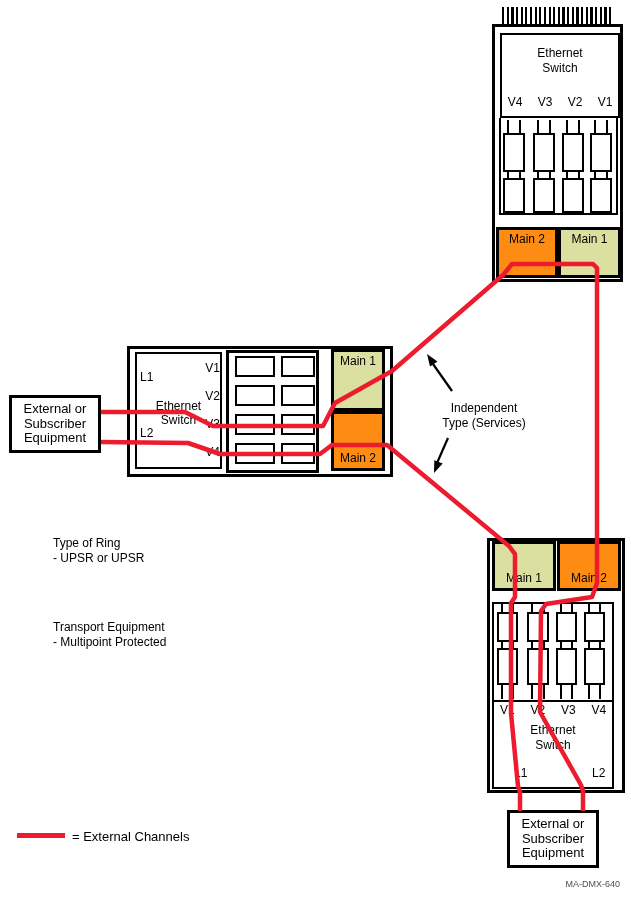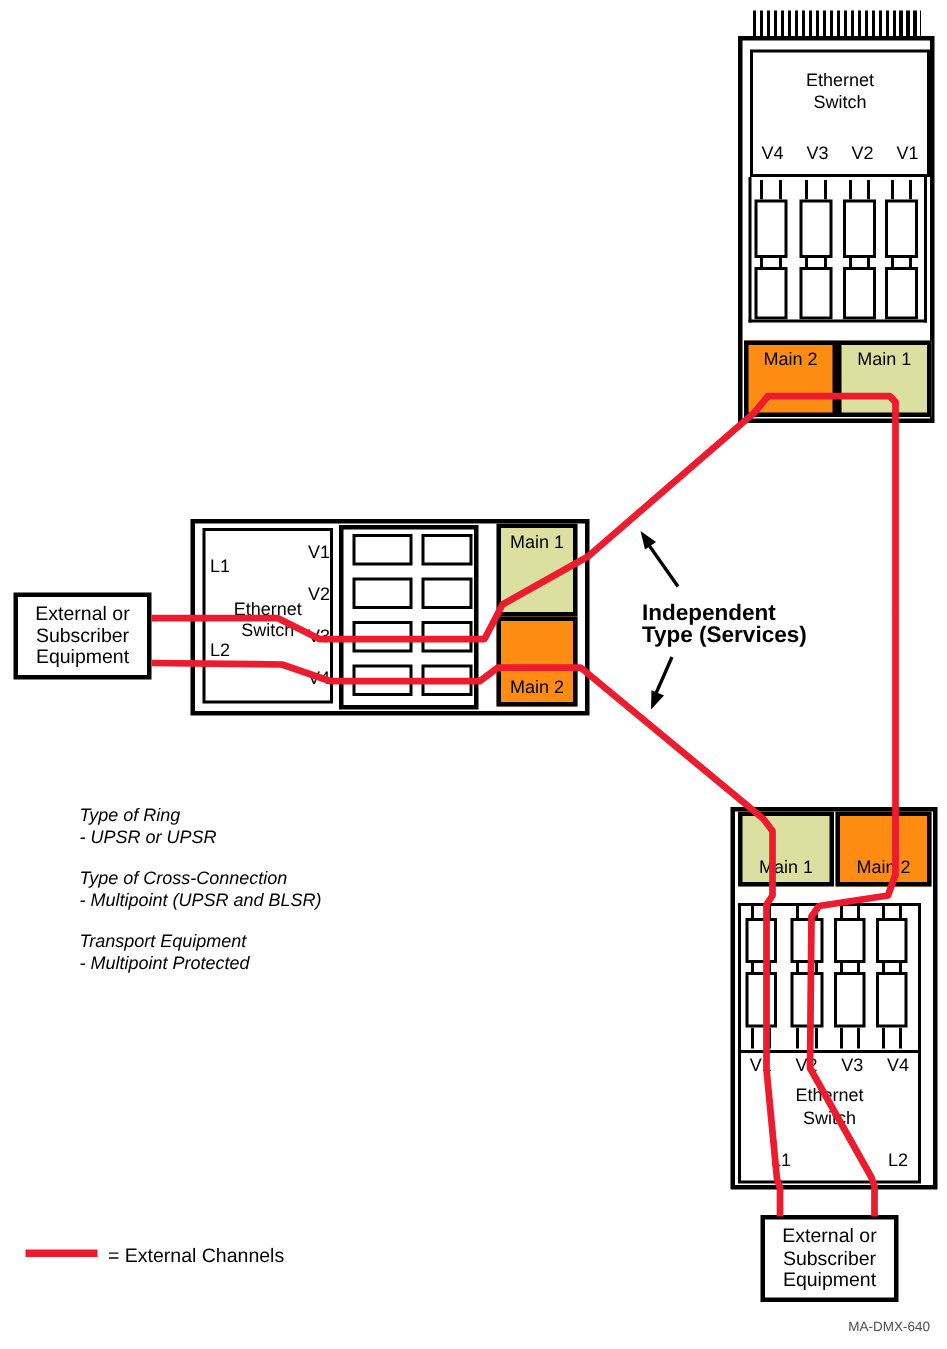--- a/index.html
+++ b/index.html
@@ -16,22 +16,22 @@
   .title2{position:absolute;text-align:center;font-size:12px;line-height:15px;}
   .vrow{position:absolute;display:flex;justify-content:space-around;font-size:12px;}
   .main{position:absolute;border:3px solid #000;box-sizing:border-box;font-size:12px;
         display:flex;justify-content:center;}
   .main.top{align-items:flex-start;padding-top:2px;}
   .main.bot{align-items:flex-end;padding-bottom:3px;}
   .extbox{position:absolute;border:3px solid #000;background:#fff;box-sizing:border-box;
           display:flex;flex-direction:column;align-items:center;justify-content:center;
           font-size:13px;line-height:14.5px;text-align:center;}
   .comb{position:absolute;background:repeating-linear-gradient(90deg,#000 0 2.2px,transparent 2.2px 4.65px);}
-  .note{position:absolute;font-size:12px;line-height:15px;font-style:italic;}
-  .callout{position:absolute;font-size:15px;line-height:15px;text-align:left;font-weight:bold;}
+  .note{position:absolute;font-size:12px;line-height:15px;}
+  .callout{position:absolute;font-size:12px;line-height:15px;text-align:center;}
   .footer{position:absolute;font-size:9px;color:#4d4d4d;text-align:right;}
   .legend-label{position:absolute;font-size:13px;}
   svg.overlay{position:absolute;left:0;top:0;z-index:10;pointer-events:none;}
 </style>
 </head>
 <body>
 
 <div class="canvas">
 
   <div class="comb" style="left:502px;top:7px;width:112px;height:17px;"></div>
@@ -160,24 +160,20 @@
 
   <div class="callout" style="left:428px;top:401px;width:112px;">
     <span style="display:block">Independent</span>
     <span style="display:block">Type (Services)</span>
   </div>
 
   <div class="note" style="left:53px;top:536px;">
     <span style="display:block">Type of Ring</span>
     <span style="display:block">- UPSR or UPSR</span>
   </div>
-  <div class="note" style="left:53px;top:578px;">
-    <span style="display:block">Type of Cross-Connection</span>
-    <span style="display:block">- Multipoint (UPSR and BLSR)</span>
-  </div>
   <div class="note" style="left:53px;top:620px;">
     <span style="display:block">Transport Equipment</span>
     <span style="display:block">- Multipoint Protected</span>
   </div>
 
   <div class="abs" style="left: 17px; top: 833px; width: 48px; height: 5px; background-color: rgb(236, 27, 46);"></div>
   <div class="legend-label" style="left:72px;top:829px;">= External Channels</div>
 
   <div class="footer" style="left:540px;top:879px;width:80px;">MA-DMX-640</div>
 

